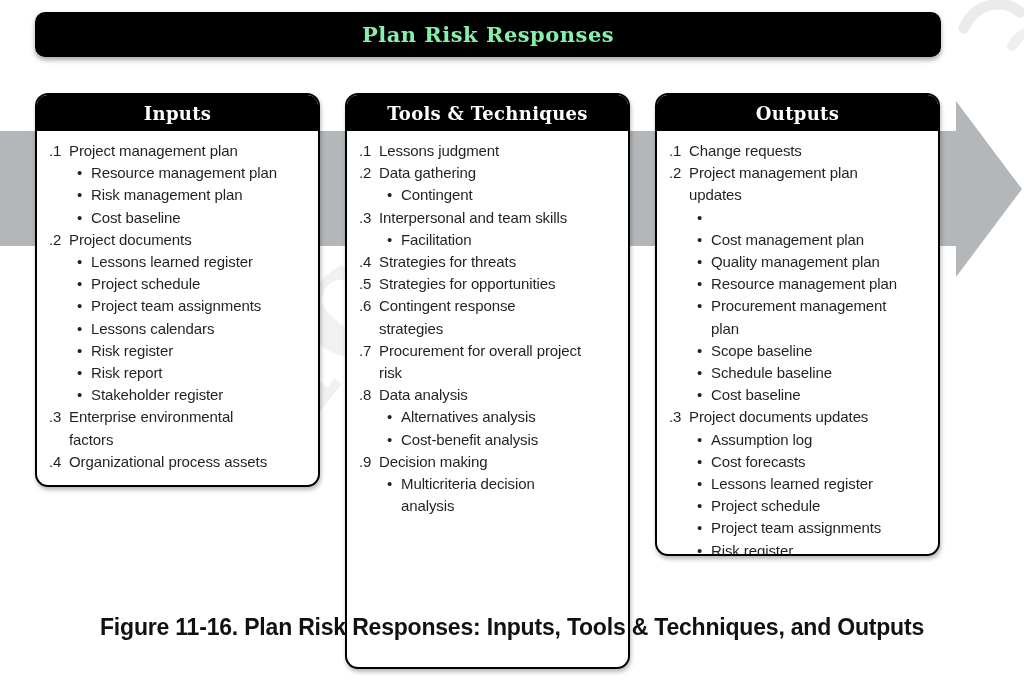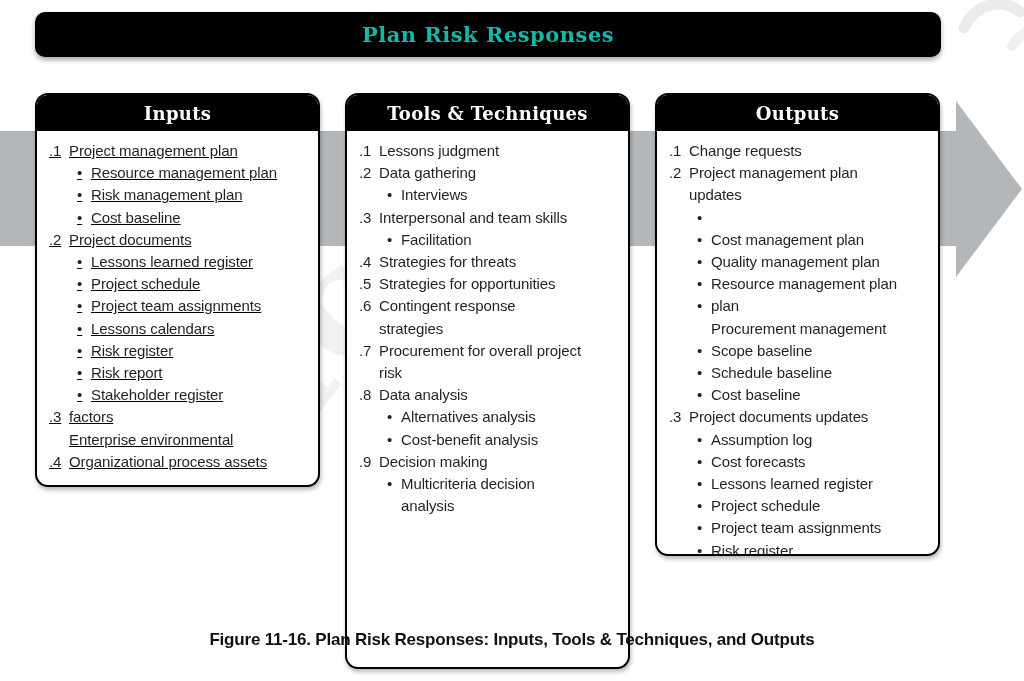--- a/index.html
+++ b/index.html
@@ -65,39 +65,39 @@
     width: 906px;
     height: 45px;
     background: #000000;
     border-radius: 10px;
     display: flex;
     align-items: center;
     justify-content: center;
     box-shadow: 0 3px 5px rgba(0,0,0,0.35);
   }
   .titlebar span {
-    color: #14b8a6;
+    color: #86efac;
     font-family: "DejaVu Serif", serif;
     font-weight: bold;
     font-size: 21px;
     letter-spacing: 0.5px;
   }
 
   
   .col {
     position: absolute;
     top: 93px;
     width: 285px;
     background: #ffffff;
     border: 2px solid #000000;
     border-radius: 13px;
     box-shadow: 1px 3px 4px rgba(0,0,0,0.28);
     overflow: hidden;
   }
-  .col-inputs  { left: 35px;  height: 394px; text-decoration: underline; }
+  .col-inputs  { left: 35px;  height: 394px; }
   .col-tools   { left: 345px; height: 576px; }
   .col-outputs { left: 655px; height: 463px; }
 
   .col-header {
     background: #000000;
     height: 36px;
     display: flex;
     align-items: center;
     justify-content: center;
     border-radius: 9px 9px 0 0;
@@ -125,25 +125,25 @@
   }
   .itext { flex: 1; }
   .bullet-row { display: flex; padding-left: 30px; }
   .dot { flex: 0 0 14px; }
   .btext { flex: 1; }
 
   
   .caption {
     position: absolute;
     left: 0;
-    top: 630px;
+    top: 614px;
     width: 1024px;
     text-align: center;
     font-weight: bold;
-    font-size: 17px;
+    font-size: 23px;
     color: #111111;
     letter-spacing: -0.2px;
   }
 </style>
 </head>
 <body>
 
 <div class="canvas">
 
   <svg class="wm-arc" viewBox="0 0 90 60">
@@ -232,22 +232,22 @@
         </div>
         <div class="bullet-row">
           <span class="dot">•</span>
           <span class="btext">
             <div>Stakeholder register</div>
           </span>
         </div>
         <div class="item-row">
           <span class="num">.3</span>
           <span class="itext">
+            <div>Enterprise environmental</div>
             <div>factors</div>
-            <div>Enterprise environmental</div>
           </span>
         </div>
         <div class="item-row">
           <span class="num">.4</span>
           <span class="itext">
             <div>Organizational process assets</div>
           </span>
         </div>
       </div>
   </div>
@@ -265,21 +265,21 @@
         </div>
         <div class="item-row">
           <span class="num">.2</span>
           <span class="itext">
             <div>Data gathering</div>
           </span>
         </div>
         <div class="bullet-row">
           <span class="dot">•</span>
           <span class="btext">
-            <div>Interviews</div>
+            <div>Contingent</div>
           </span>
         </div>
         <div class="item-row">
           <span class="num">.3</span>
           <span class="itext">
             <div>Interpersonal and team skills</div>
           </span>
         </div>
         <div class="bullet-row">
           <span class="dot">•</span>
@@ -382,22 +382,22 @@
         </div>
         <div class="bullet-row">
           <span class="dot">•</span>
           <span class="btext">
             <div>Resource management plan</div>
           </span>
         </div>
         <div class="bullet-row">
           <span class="dot">•</span>
           <span class="btext">
+            <div>Procurement management</div>
             <div>plan</div>
-            <div>Procurement management</div>
           </span>
         </div>
         <div class="bullet-row">
           <span class="dot">•</span>
           <span class="btext">
             <div>Scope baseline</div>
           </span>
         </div>
         <div class="bullet-row">
           <span class="dot">•</span>

